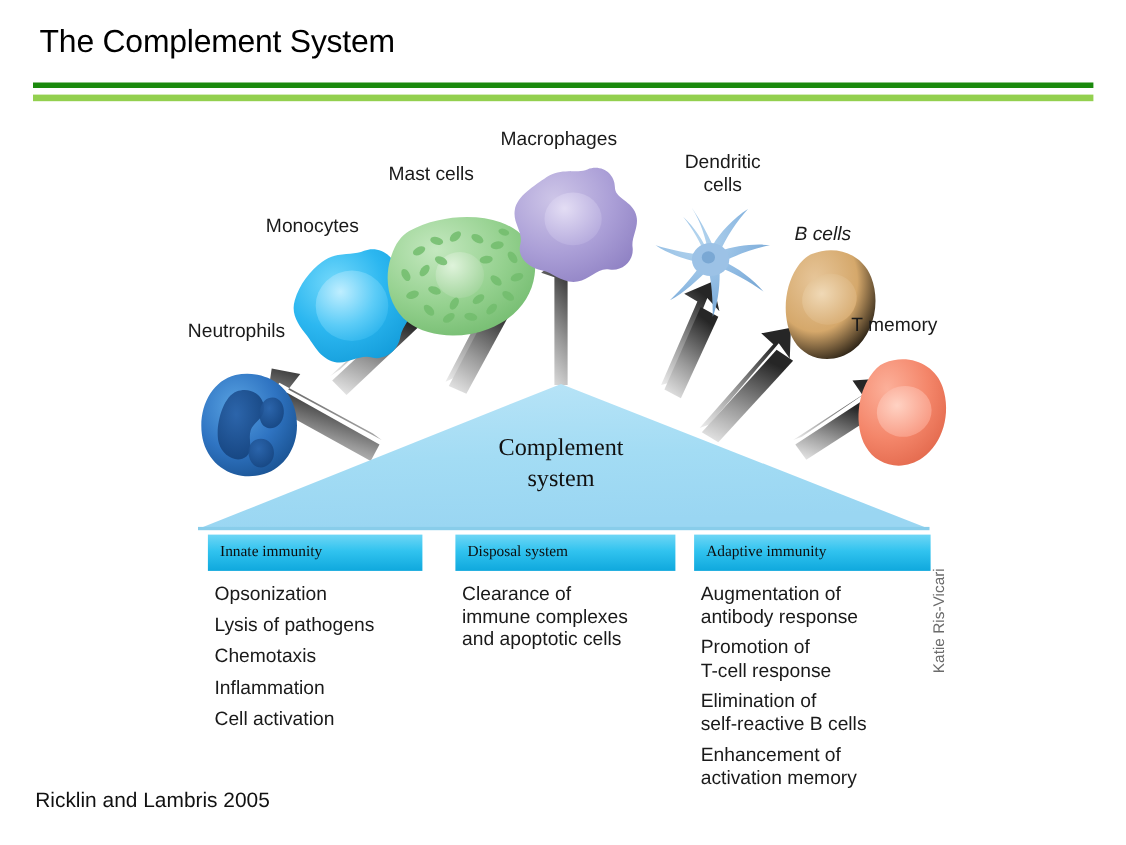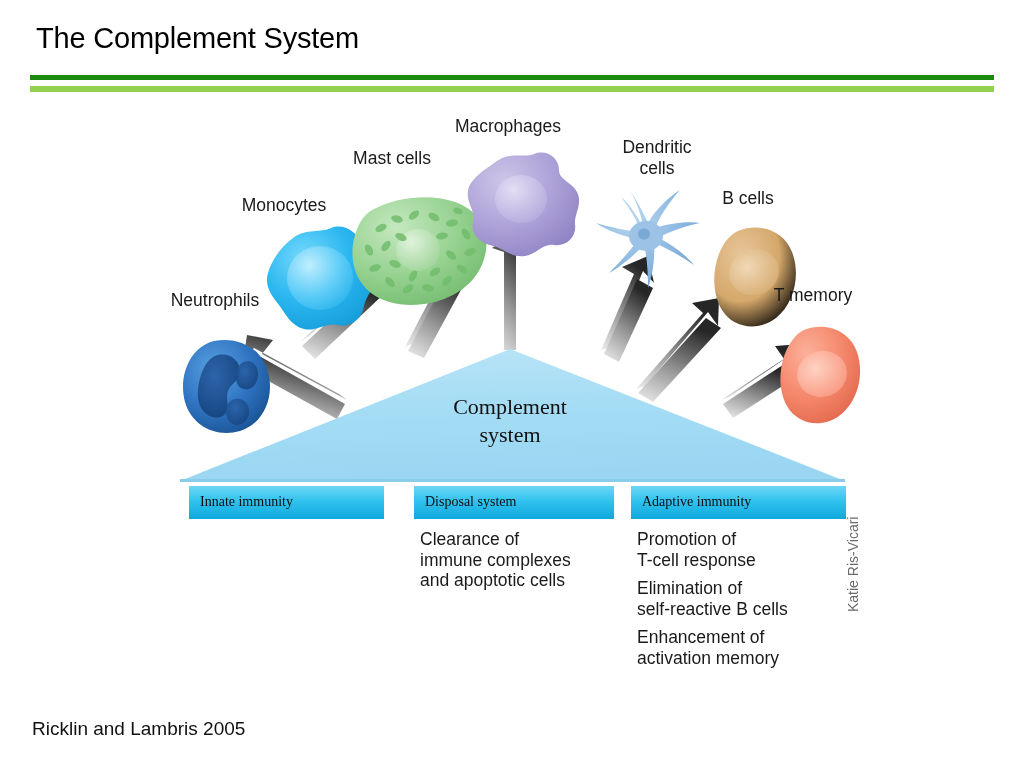--- a/index.html
+++ b/index.html
@@ -359,42 +359,51 @@
       <ellipse cx="822" cy="274" rx="25" ry="23" fill="url(#gTcellN)" transform="rotate(-14 822 274)"></ellipse>
     </g>
   </svg>
 
   <div class="cell-label" style="left:160px; top:190px; width:110px;">Neutrophils</div>
   <div class="cell-label" style="left:229px; top:95px; width:110px;">Monocytes</div>
   <div class="cell-label" style="left:342px; top:48px; width:100px;">Mast cells</div>
   <div class="cell-label" style="left:442px; top:16px; width:132px;">Macrophages</div>
   <div class="cell-label" style="left:600px; top:37px; width:114px;">Dendritic
 cells</div>
-  <div class="cell-label" style="left:705px; top:88px; width:86px;">B cells</div>
+  <div class="cell-label" style="left:705px; top:102px; width:86px;font-style:italic;">B cells</div>
   <div class="cell-label" style="left:770px; top:185px; width:86px;">T memory</div>
 
   <div id="triangle-caption">Complement
 system</div>
 
   <div class="column" style="left:189px; width:195px;">
     <span class="column-header">Innate immunity</span>
+    <ul class="column-items">
+      <li>Opsonization</li>
+      <li>Lysis of pathogens</li>
+      <li>Chemotaxis</li>
+      <li>Inflammation</li>
+      <li>Cell activation</li>
+    </ul>
   </div>
 
   <div class="column" style="left:414px; width:200px;">
     <span class="column-header">Disposal system</span>
     <ul class="column-items">
       <li>Clearance of
 immune complexes
 and apoptotic cells</li>
     </ul>
   </div>
 
   <div class="column" style="left:631px; width:215px;">
     <span class="column-header">Adaptive immunity</span>
     <ul class="column-items">
+      <li>Augmentation of
+antibody response</li>
       <li>Promotion of
 T-cell response</li>
       <li>Elimination of
 self-reactive B cells</li>
       <li>Enhancement of
 activation memory</li>
     </ul>
   </div>
 
 </div>

